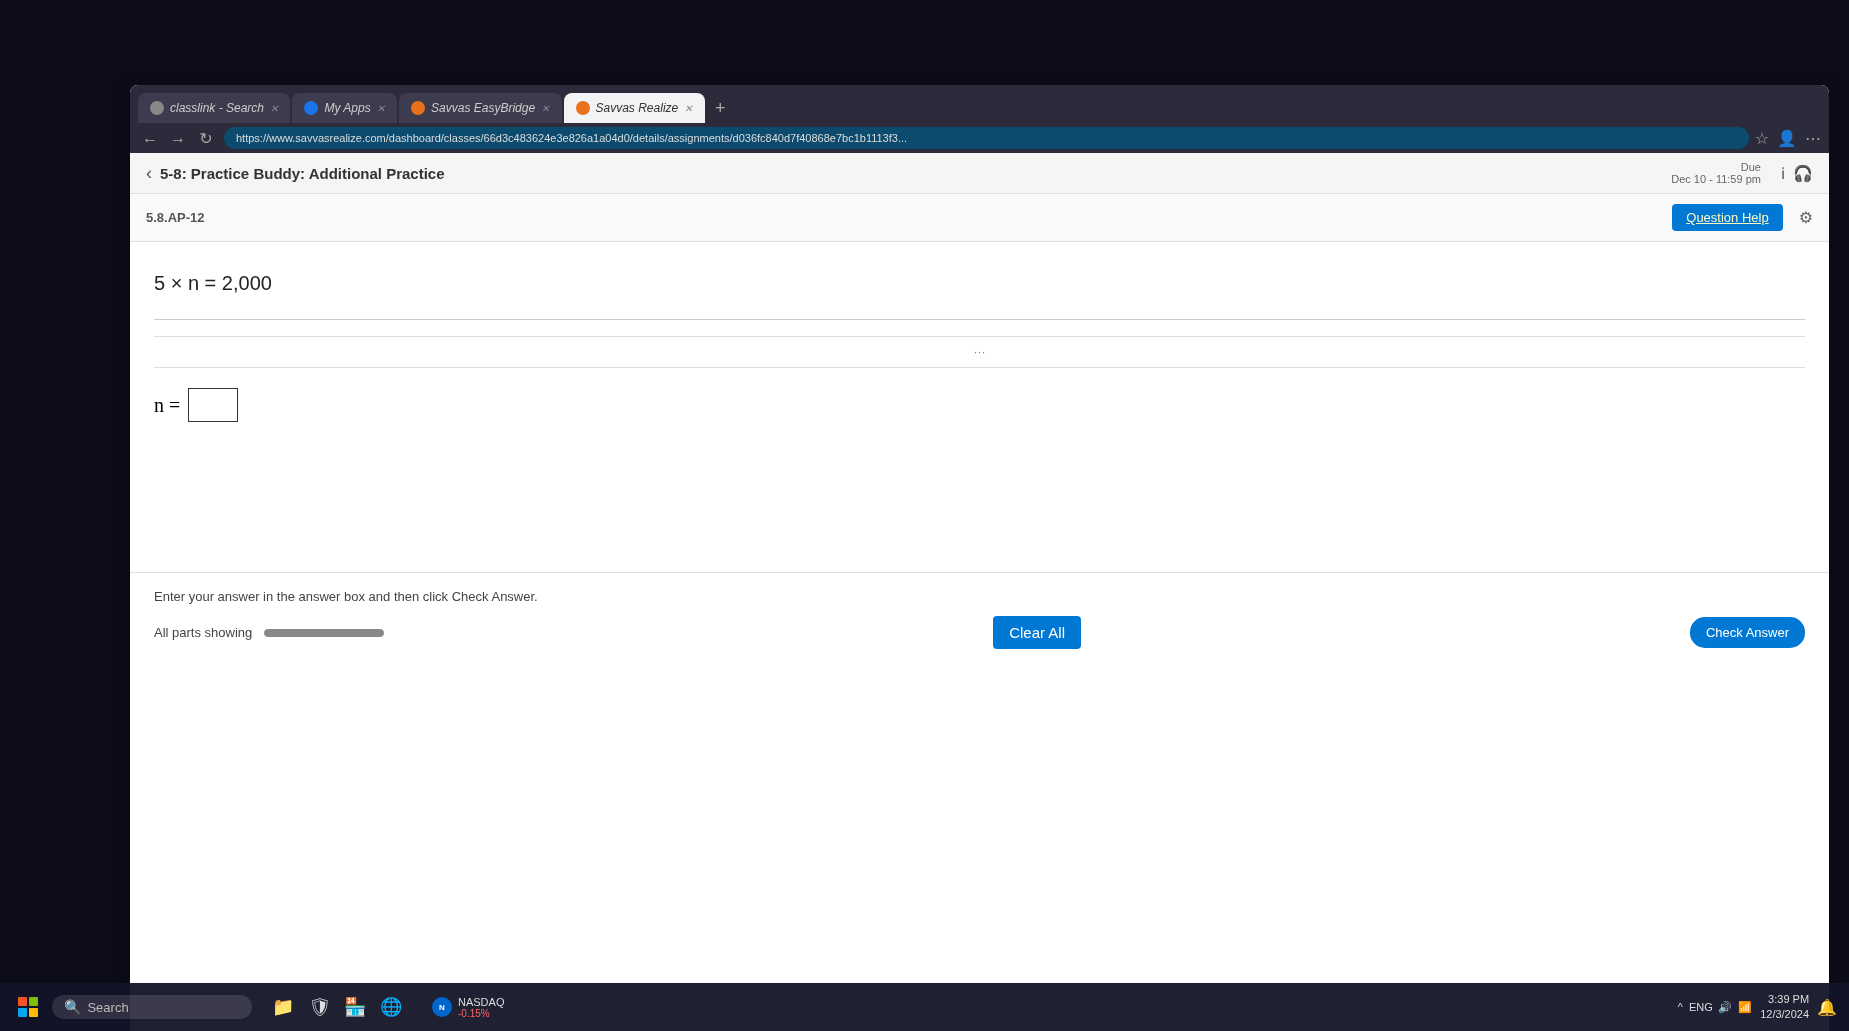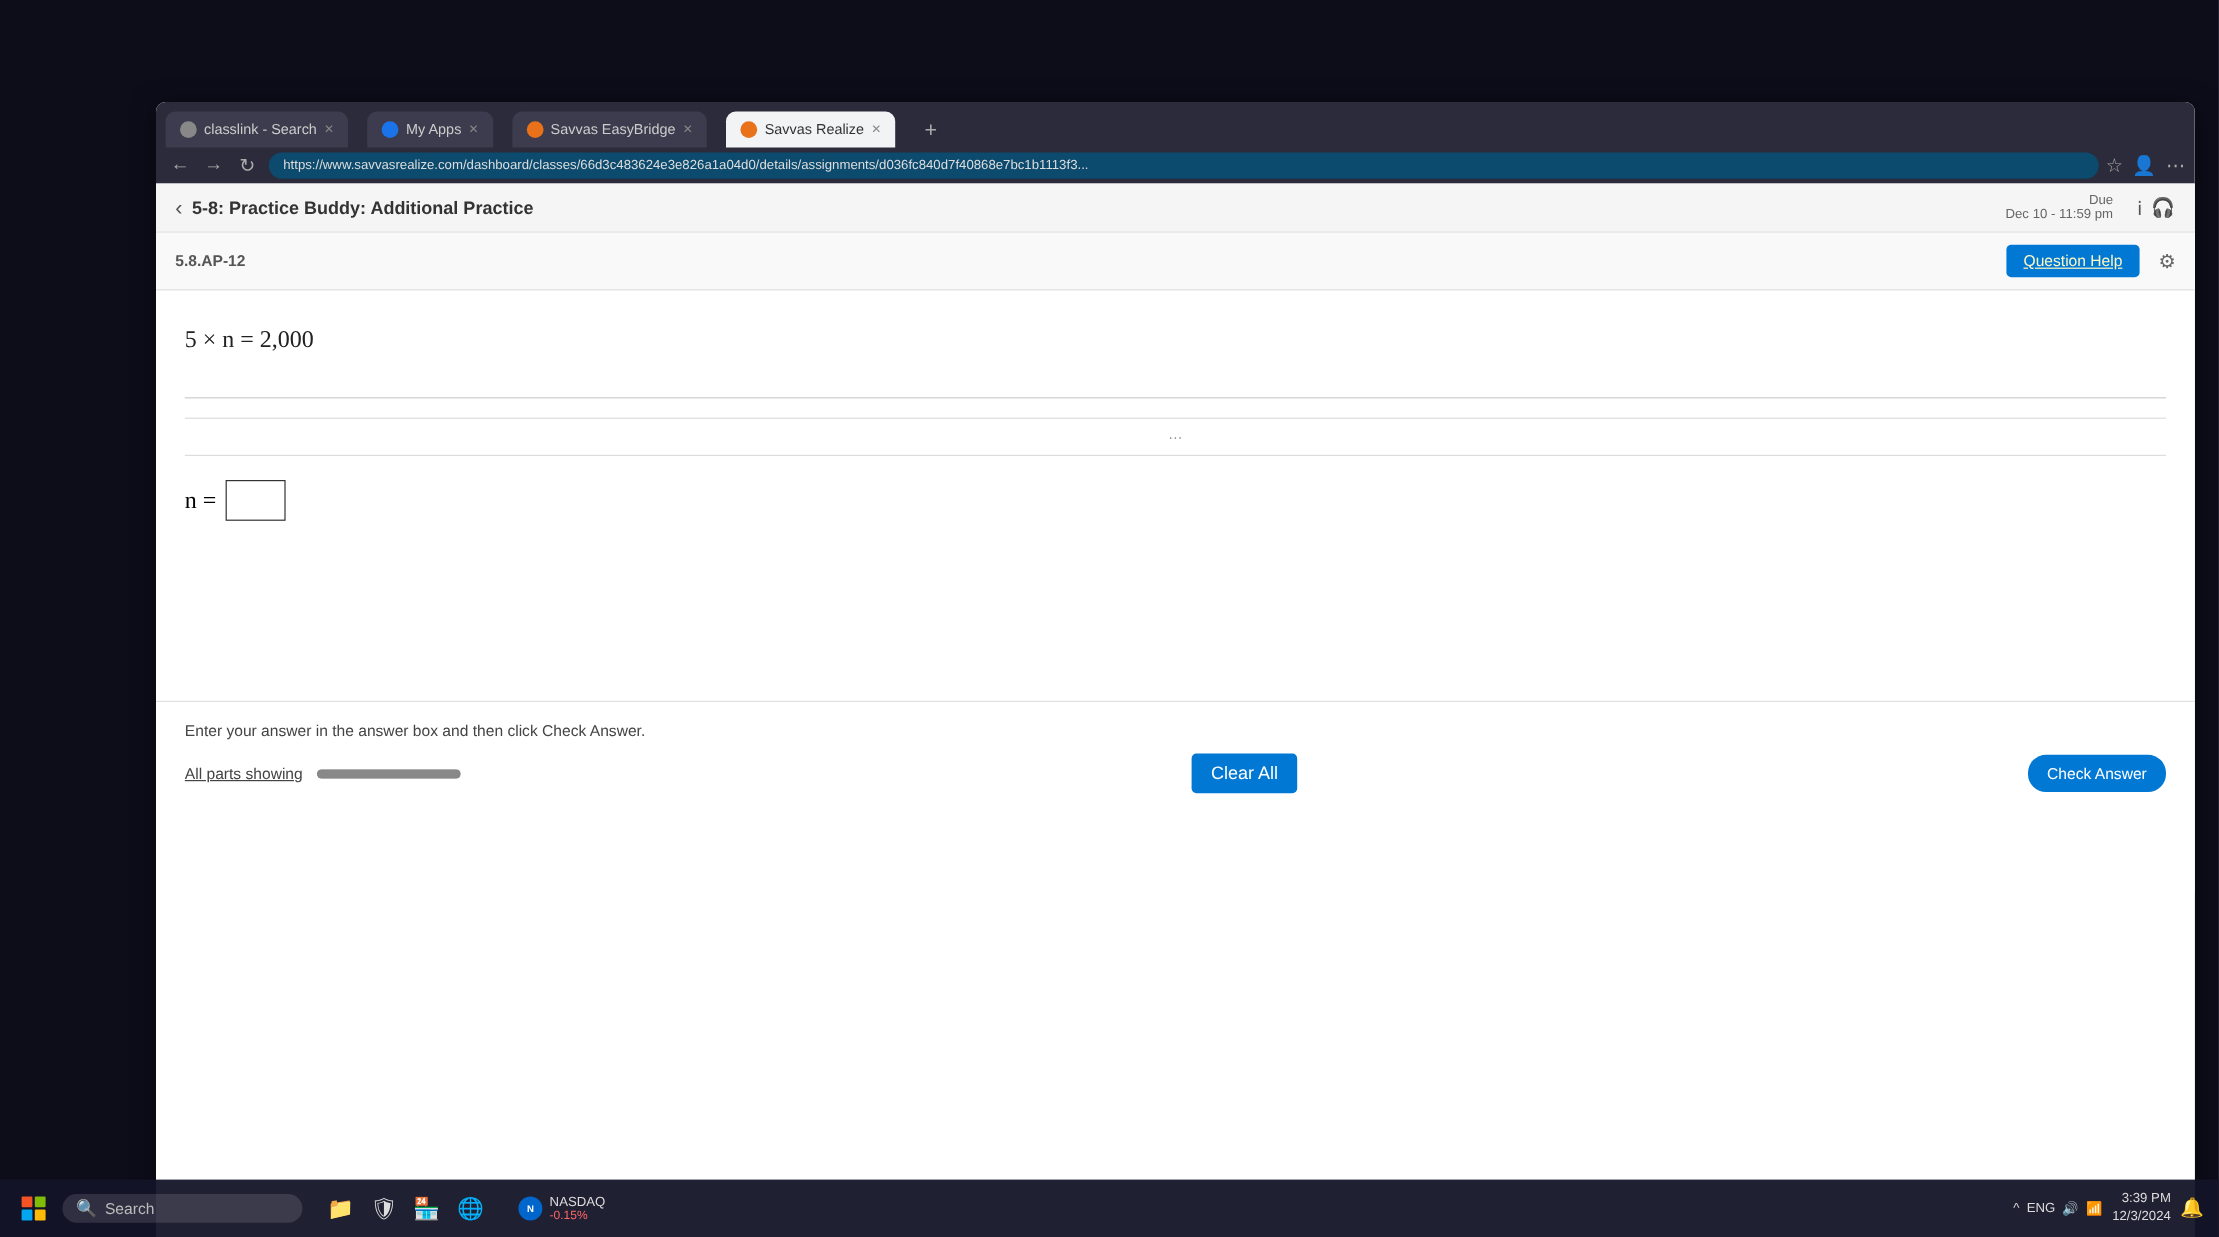--- a/index.html
+++ b/index.html
@@ -37,22 +37,23 @@
       background: #2b2b3b;
       height: 68px;
       display: flex;
       flex-direction: column;
     }
 
     .tab-bar {
       display: flex;
       align-items: flex-end;
       padding: 8px 8px 0;
-      gap: 16px;
+      gap: 2px;
       height: 38px;
+      font-style: italic;
     }
 
     .tab {
       display: flex;
       align-items: center;
       padding: 6px 12px;
       border-radius: 8px 8px 0 0;
       font-size: 12px;
       gap: 6px;
       cursor: pointer;
@@ -237,22 +238,22 @@
     .question-text {
       font-size: 20px;
       color: #222;
       margin-bottom: 20px;
       font-weight: 500;
     }
 
     .equation {
       font-size: 20px;
       color: #222;
-      margin-bottom: 36px;
-      font-family: Liberation Serif, serif;
+      margin-bottom: 24px;
+      font-family: Liberation Sans, sans-serif;
     }
 
     .equation-line {
       border-top: 1px solid #ccc;
       margin: 16px 0;
     }
 
     .answer-row {
       display: flex;
       align-items: center;
@@ -302,21 +303,20 @@
 
     .bottom-controls {
       display: flex;
       align-items: center;
       gap: 12px;
     }
 
     .parts-label {
       font-size: 13px;
       color: #444;
-      text-decoration: underline;
     }
 
     .progress-bar-container {
       width: 120px;
       height: 8px;
       background: #ddd;
       border-radius: 4px;
       overflow: hidden;
     }
 

